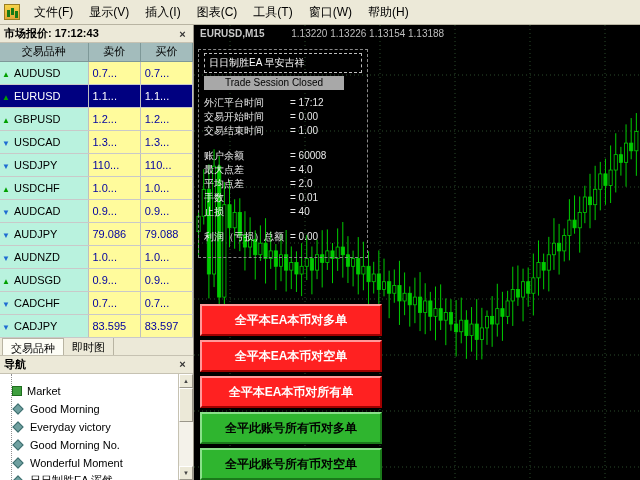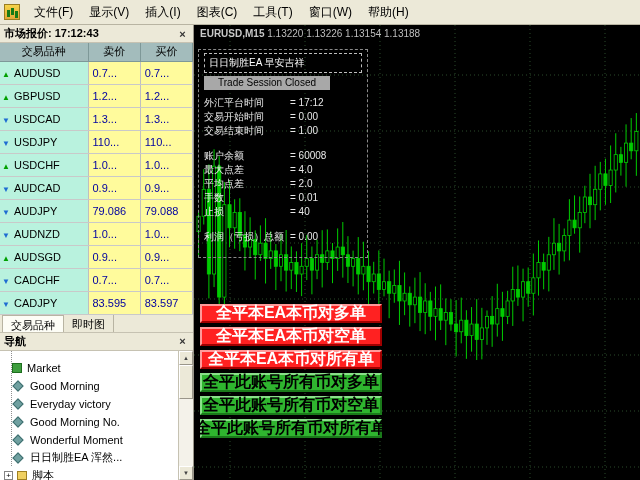--- a/index.html
+++ b/index.html
@@ -45,32 +45,32 @@
 
   .nav-scroll{width:15px;flex:none;background:#F4F2EA;border-left:1px solid #C6C2B2;display:flex;flex-direction:column}
   .sb-btn{height:14px;background:#ECE9D8;border:1px solid #fff;border-right-color:#9A968A;border-bottom-color:#9A968A;font-size:6px;text-align:center;line-height:12px;color:#444;flex:none}
   .sb-track{flex:1;position:relative}
   .sb-thumb{position:absolute;top:0;left:0;right:0;height:34px;background:#ECE9D8;border:1px solid #fff;border-right-color:#9A968A;border-bottom-color:#9A968A}
 
   
   .chart{flex:1;position:relative;background:#000;overflow:hidden}
   .chart svg{position:absolute;inset:0;width:100%;height:100%}
   .chart-title{position:absolute;top:3px;left:6px;font-size:10px;color:#C8C8C8;font-weight:bold;white-space:nowrap}
-  .chart-title .ohlc{font-weight:normal;margin-left:0;color:#BEBEBE}
+  .chart-title .ohlc{font-weight:normal;margin-left:24px;color:#BEBEBE}
 
   .ea-panel{position:absolute;top:24px;left:4px;width:170px;color:#E8E8E8;font-size:10px;border:1px dashed #8A8A8A;padding:3px 5px;line-height:14px}
   .ea-title{border:1px dashed #BDBDBD;padding:2px 4px;margin-bottom:3px;color:#fff;white-space:nowrap}
-  .ea-session{display:inline-block;background:#A8A8A8;color:#000;padding:0 14px;margin-bottom:6px;white-space:nowrap}
+  .ea-session{display:inline-block;background:#A8A8A8;color:#000;padding:0 21px;margin-bottom:6px;white-space:nowrap}
   .group{margin-bottom:11px}
   .group:last-child{margin-bottom:10px}
   .info-row{display:flex;white-space:nowrap}
   .info-row .lbl{min-width:86px}
 
   .ea-btns{position:absolute;left:6px;top:279px;display:flex;flex-direction:column;gap:4px}
-  .ea-btn{width:182px;height:19px;display:flex;align-items:center;justify-content:center;font-size:16px;font-weight:bold;white-space:nowrap}
+  .ea-btn{width:182px;height:32px;display:flex;align-items:center;justify-content:center;font-size:12px;font-weight:bold;white-space:nowrap}
   .ea-btn.red{background:var(--btnred,#FF2121);color:#fff;border:2px solid;border-color:#FF9A9A #A00000 #A00000 #FF9A9A}
   .ea-btn.green{background:var(--btngreen,#2FB52F);color:#000;border:2px solid;border-color:#8AE08A #1A7A1A #1A7A1A #8AE08A}
 </style>
 </head>
 <body>
 
 <div class="menu-bar">
   <span class="app-icon"></span>
 
 <span class="menu-item">文件(F)</span>
@@ -97,20 +97,25 @@
             <th>交易品种</th>
             <th>卖价</th>
             <th>买价</th>
           </tr>
         </thead>
       <tbody>
           <tr>
             <td class="sym"><span class="arrow up">▲</span><span>AUDUSD</span></td>
             <td class="price">0.7...</td>
             <td class="price">0.7...</td>
+          </tr>
+          <tr class="selected">
+            <td class="sym"><span class="arrow up">▲</span><span>EURUSD</span></td>
+            <td class="price">1.1...</td>
+            <td class="price">1.1...</td>
           </tr>
           <tr>
             <td class="sym"><span class="arrow up">▲</span><span>GBPUSD</span></td>
             <td class="price">1.2...</td>
             <td class="price">1.2...</td>
           </tr>
           <tr>
             <td class="sym"><span class="arrow down">▼</span><span>USDCAD</span></td>
             <td class="price">1.3...</td>
             <td class="price">1.3...</td>

